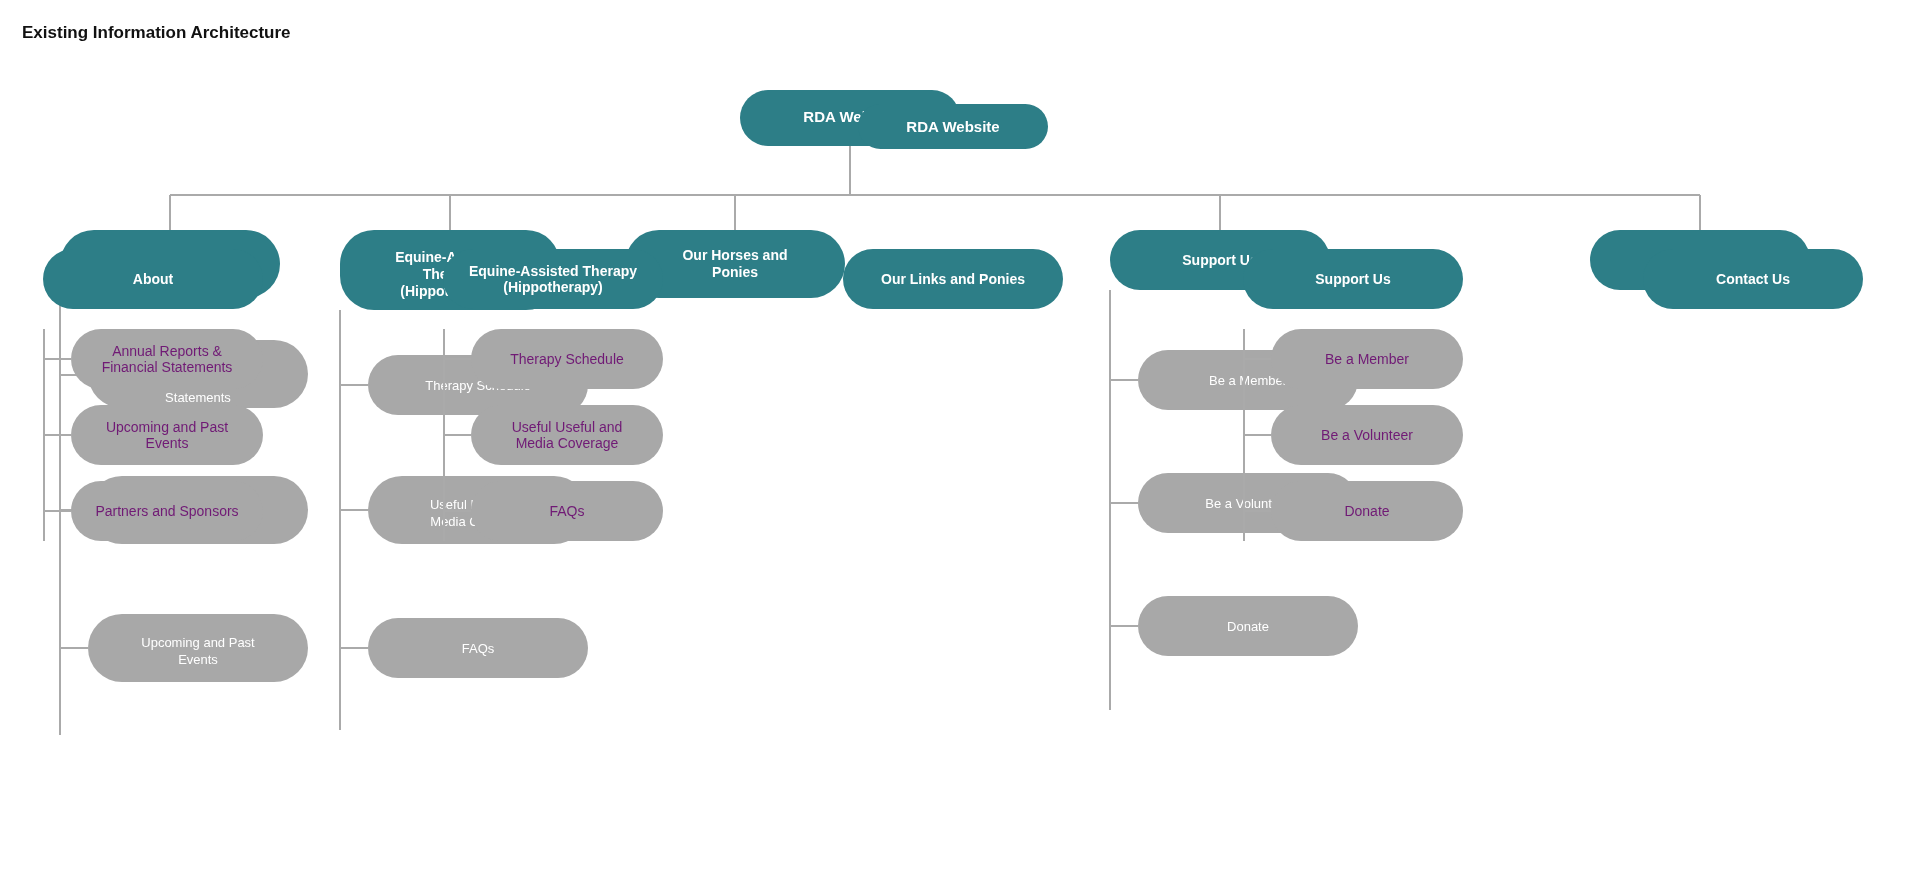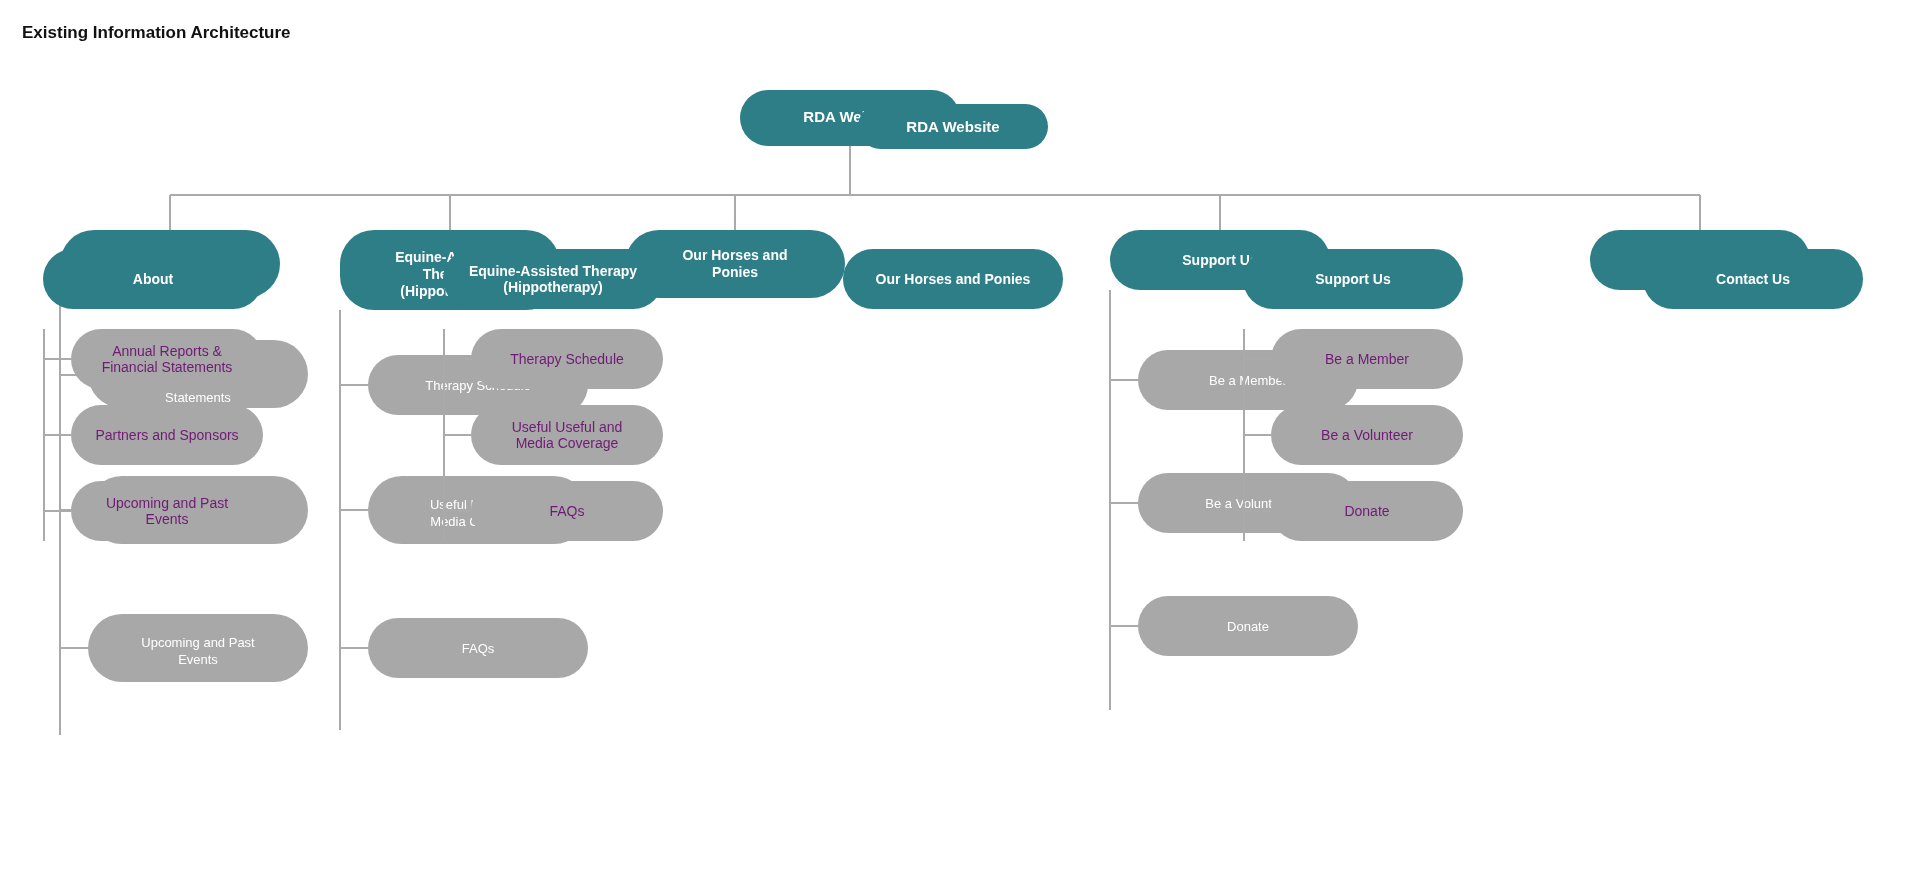--- a/index.html
+++ b/index.html
@@ -150,25 +150,25 @@
         <div class="node-teal">About</div>
       </div>
       <div class="children-container" style="margin-top:20px;">
         <div style="position:absolute;left:0;top:0;bottom:0;width:2px;background:#aaa;"></div>
         <div class="child-row">
           <div class="child-h-line"></div>
           <div class="node-gray">Annual Reports &amp; Financial Statements</div>
         </div>
         <div class="child-row">
           <div class="child-h-line"></div>
+          <div class="node-gray">Upcoming and Past Events</div>
+        </div>
+        <div class="child-row">
+          <div class="child-h-line"></div>
           <div class="node-gray">Partners and Sponsors</div>
-        </div>
-        <div class="child-row">
-          <div class="child-h-line"></div>
-          <div class="node-gray">Upcoming and Past Events</div>
         </div>
       </div>
     </div>
 
     <div class="column" style="margin:0;width:220px;align-items:flex-end;">
       <div style="width:100%;display:flex;justify-content:center;">
         <div class="node-teal">Equine-Assisted Therapy (Hippotherapy)</div>
       </div>
       <div class="children-container" style="margin-top:20px;">
         <div style="position:absolute;left:0;top:0;bottom:0;width:2px;background:#aaa;"></div>
@@ -182,21 +182,21 @@
         </div>
         <div class="child-row">
           <div class="child-h-line"></div>
           <div class="node-gray">FAQs</div>
         </div>
       </div>
     </div>
 
     <div class="column" style="margin:0;width:220px;align-items:center;">
       <div style="width:100%;display:flex;justify-content:center;">
-        <div class="node-teal">Our Horses and Ponies</div>
+        <div class="node-teal">Our Links and Ponies</div>
       </div>
     </div>
 
     <div class="column" style="margin:0;width:220px;align-items:flex-start;">
       <div style="width:100%;display:flex;justify-content:center;">
         <div class="node-teal">Support Us</div>
       </div>
       <div class="children-container" style="margin-top:20px;">
         <div style="position:absolute;left:0;top:0;bottom:0;width:2px;background:#aaa;"></div>
         <div class="child-row">

